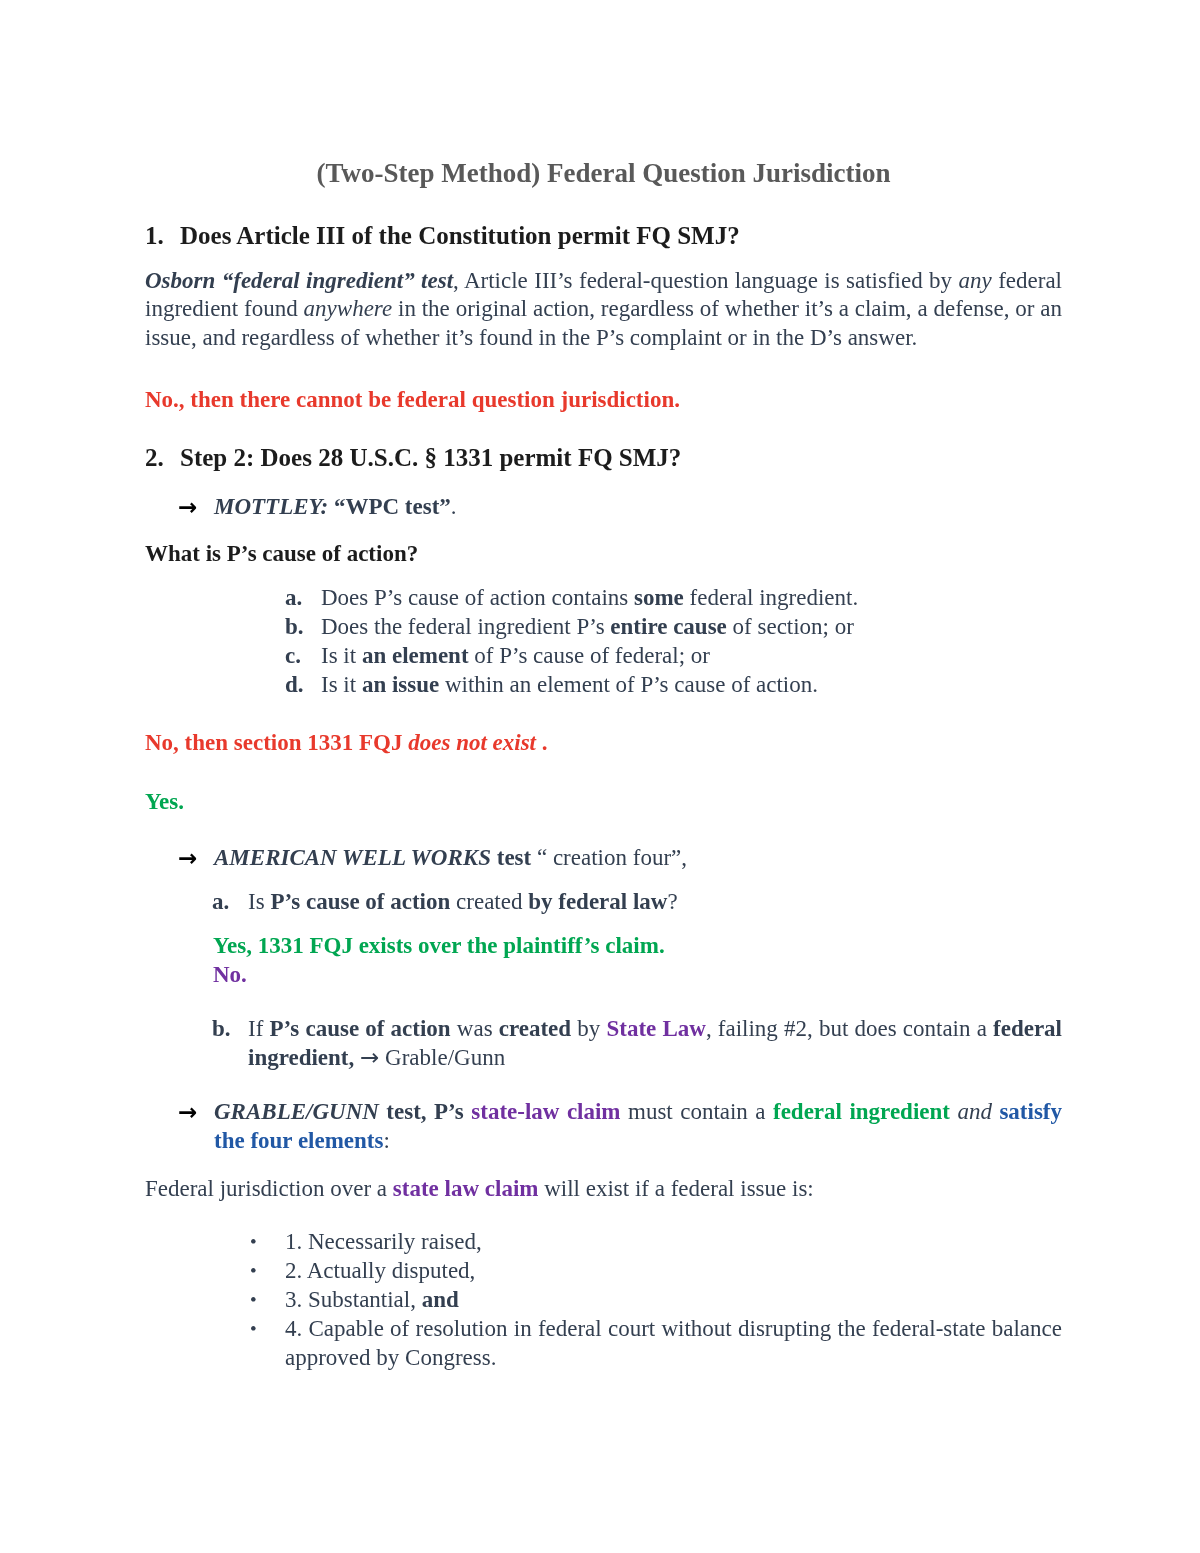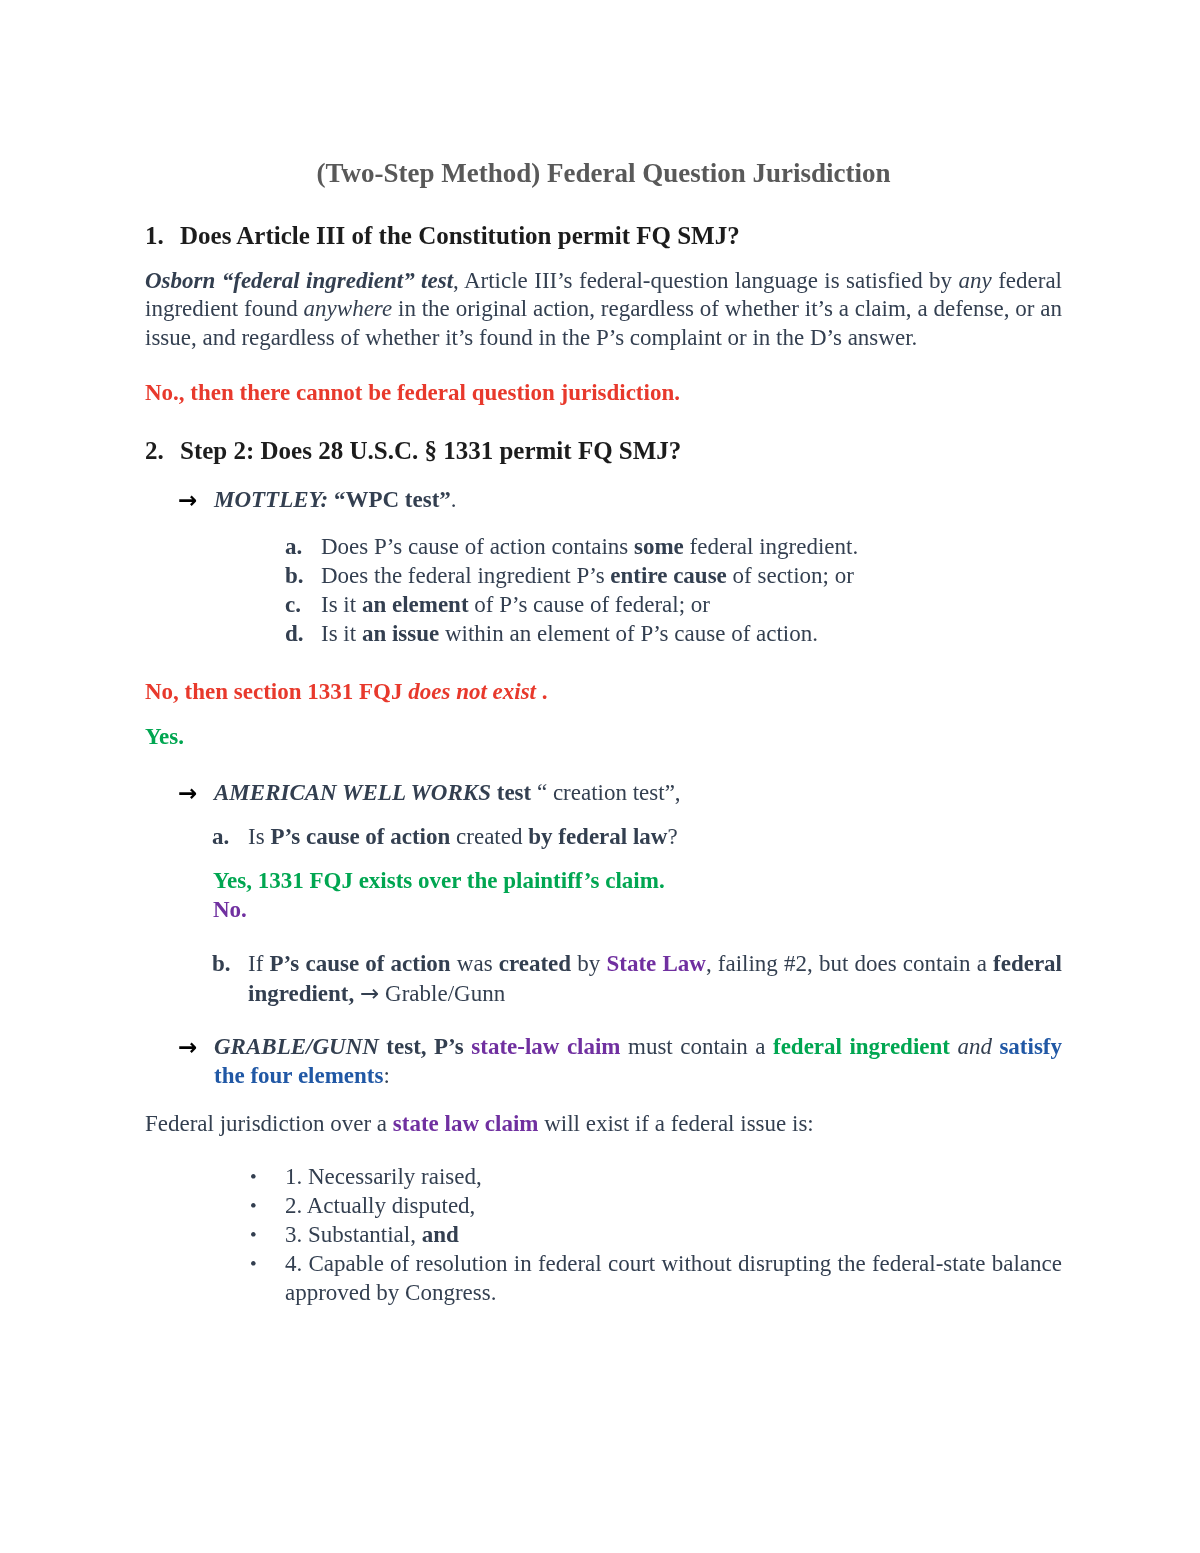--- a/index.html
+++ b/index.html
@@ -60,25 +60,25 @@
   .b{font-weight:bold;}
   .i{font-style:italic;}
   .bi{font-weight:bold;font-style:italic;}
   .red{color:var(--red);}
   .green{color:var(--green);}
   .purple{color:var(--purple);}
   .blue{color:var(--blue);}
   .black{color:var(--black);}
   .arrow-inline{font-family:"DejaVu Sans",sans-serif;}
 
-  .mb-osborn{margin-bottom:26px;}
+  .mb-osborn{margin-bottom:33px;}
   .mb-step2{margin-bottom:19px;}
   .mb-what{margin-bottom:15px;}
   .mb-list{margin-bottom:29px;}
-  .mb-1331no{margin-bottom:16px;}
+  .mb-1331no{margin-bottom:30px;}
   .mb-answers{margin-bottom:25px;}
   .mb-awwb{margin-bottom:25px;}
   .mb-grable{margin-bottom:19px;}
   .mb-fedjur{margin-bottom:24px;}
 </style>
 </head>
 <body>
 
 <div class="page">
 
@@ -101,20 +101,21 @@
     <div class="txt">Step 2: Does 28 U.S.C. § 1331 permit FQ SMJ?</div>
   </div>
 
   <div class="row arrow-row">
     <span class="marker">→</span>
     <div class="txt">
       <span class="bi">MOTTLEY:</span><span class="b"> “WPC test”</span><span>.</span>
     </div>
   </div>
 
+  <p class="para ind-half b black mb-what">What is P’s cause of action?</p>
 
   <div class="mb-list">
     <div class="row wpc-row">
       <span class="marker">a.</span>
       <div class="txt">
         <span>Does P’s cause of action contains </span><span class="b">some</span><span> federal ingredient.</span>
       </div>
     </div>
     <div class="row wpc-row">
       <span class="marker">b.</span>
@@ -138,21 +139,21 @@
 
   <p class="para ind-deep red mb-1331no">
     <span class="b">No, then section 1331 FQJ </span><span class="bi">does not exist</span><span class="b"> .</span>
   </p>
 
   <p class="para ind-deep b green">Yes.</p>
 
   <div class="row arrow-row mb-what">
     <span class="marker">→</span>
     <div class="txt">
-      <span class="bi">AMERICAN WELL WORKS</span><span class="b"> test</span><span>  “ creation test”,</span>
+      <span class="bi">AMERICAN WELL WORKS</span><span class="b"> test</span><span>  “ creation four”,</span>
     </div>
   </div>
 
   <div class="row ab-row">
     <span class="marker">a.</span>
     <div class="txt">
       <span>Is </span><span class="b">P’s cause of action</span><span> created </span><span class="b">by federal law</span><span>?</span>
     </div>
   </div>
 

